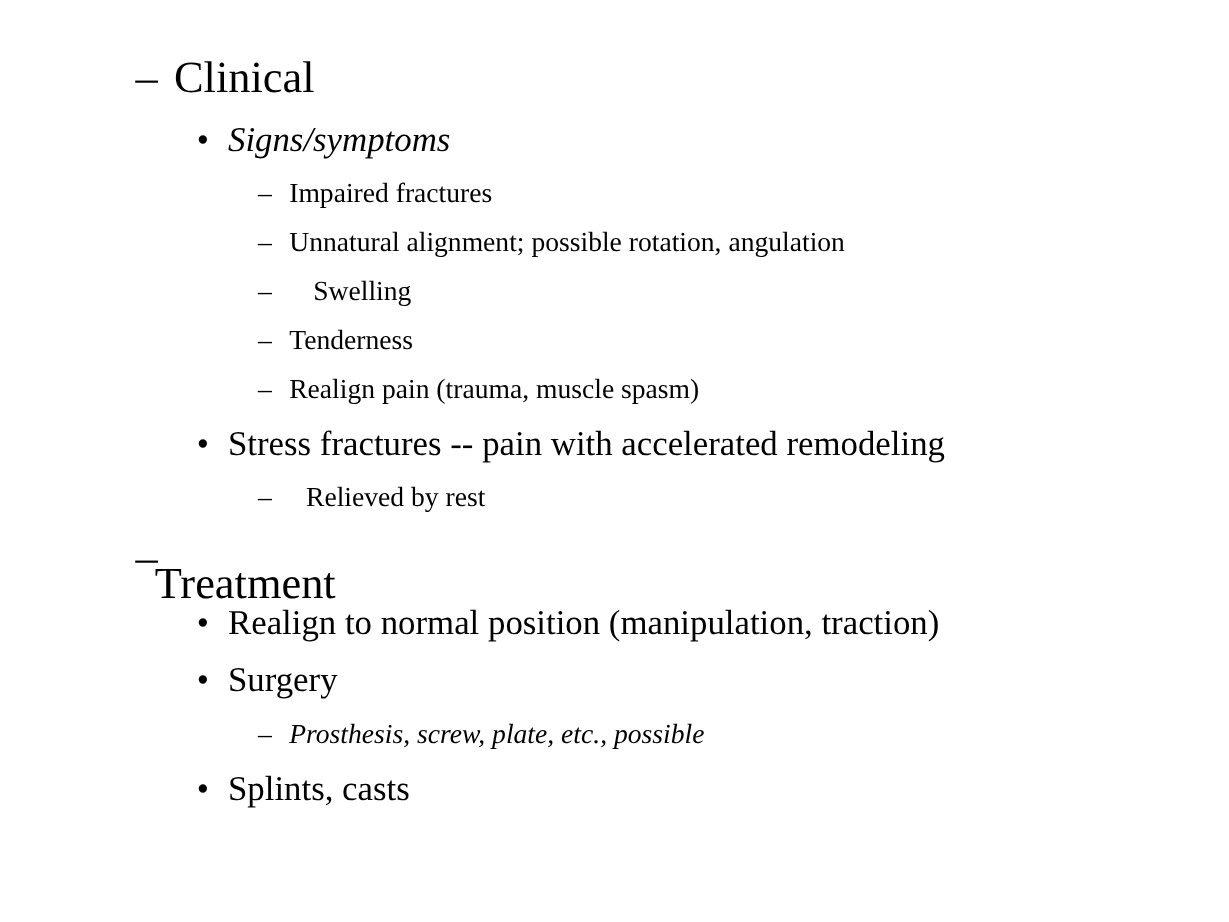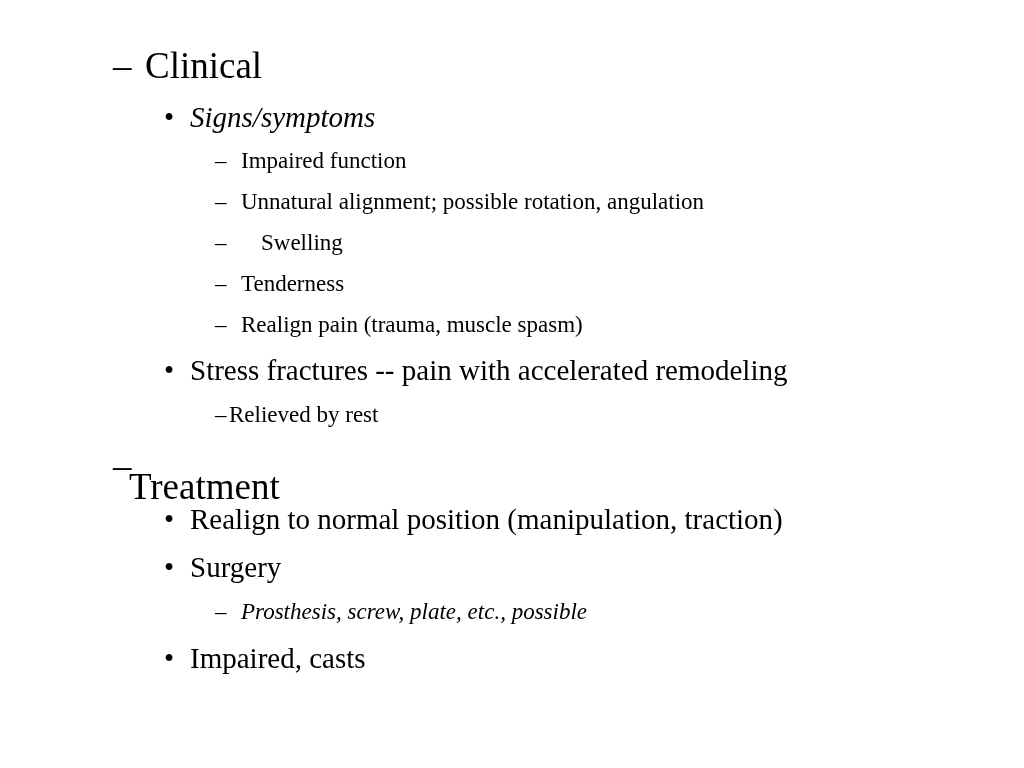--- a/index.html
+++ b/index.html
@@ -42,21 +42,21 @@
     <span class="text" style="left:32px;">Clinical</span>
   </div>
 
   <div class="line l2" style="left:164px; top:103px;">
     <span class="marker" style="left:0;">•</span>
     <span class="text" style="left:26px;font-style:italic;">Signs/symptoms</span>
   </div>
 
   <div class="line l3" style="left:215px; top:149px;">
     <span class="marker" style="left:0;">–</span>
-    <span class="text" style="left:26px;">Impaired function</span>
+    <span class="text" style="left:26px;">Impaired fractures</span>
   </div>
 
   <div class="line l3" style="left:215px; top:190px;">
     <span class="marker" style="left:0;">–</span>
     <span class="text" style="left:26px;">Unnatural alignment; possible rotation, angulation</span>
   </div>
 
   <div class="line l3" style="left:215px; top:231px;">
     <span class="marker" style="left:0;">–</span>
     <span class="text" style="left:26px;margin-left:20px;">Swelling</span>
@@ -72,21 +72,21 @@
     <span class="text" style="left:26px;">Realign pain (trauma, muscle spasm)</span>
   </div>
 
   <div class="line l2" style="left:164px; top:356px;">
     <span class="marker" style="left:0;">•</span>
     <span class="text" style="left:26px;">Stress fractures -- pain with accelerated remodeling</span>
   </div>
 
   <div class="line l3" style="left:215px; top:403px;">
     <span class="marker" style="left:0;">–</span>
-    <span class="text" style="left:14px;">Relieved by rest</span>
+    <span class="text" style="left:40px;">Relieved by rest</span>
   </div>
 
   <div class="line l1" style="left:113px; top:447px;">
     <span class="marker" style="left:0;">–</span>
     <span class="text" style="left:16px;margin-top:21px;">Treatment</span>
   </div>
 
   <div class="line l2" style="left:164px; top:505px;">
     <span class="marker" style="left:0;">•</span>
     <span class="text" style="left:26px;">Realign to normal position (manipulation, traction)</span>
@@ -97,16 +97,16 @@
     <span class="text" style="left:26px;">Surgery</span>
   </div>
 
   <div class="line l3" style="left:215px; top:600px;">
     <span class="marker" style="left:0;">–</span>
     <span class="text" style="left:26px;font-style:italic;">Prosthesis, screw, plate, etc., possible</span>
   </div>
 
   <div class="line l2" style="left:164px; top:644px;">
     <span class="marker" style="left:0;">•</span>
-    <span class="text" style="left:26px;">Impaired, casts</span>
+    <span class="text" style="left:26px;">Splints, casts</span>
   </div>
 
 </div>
 
 </body></html>

